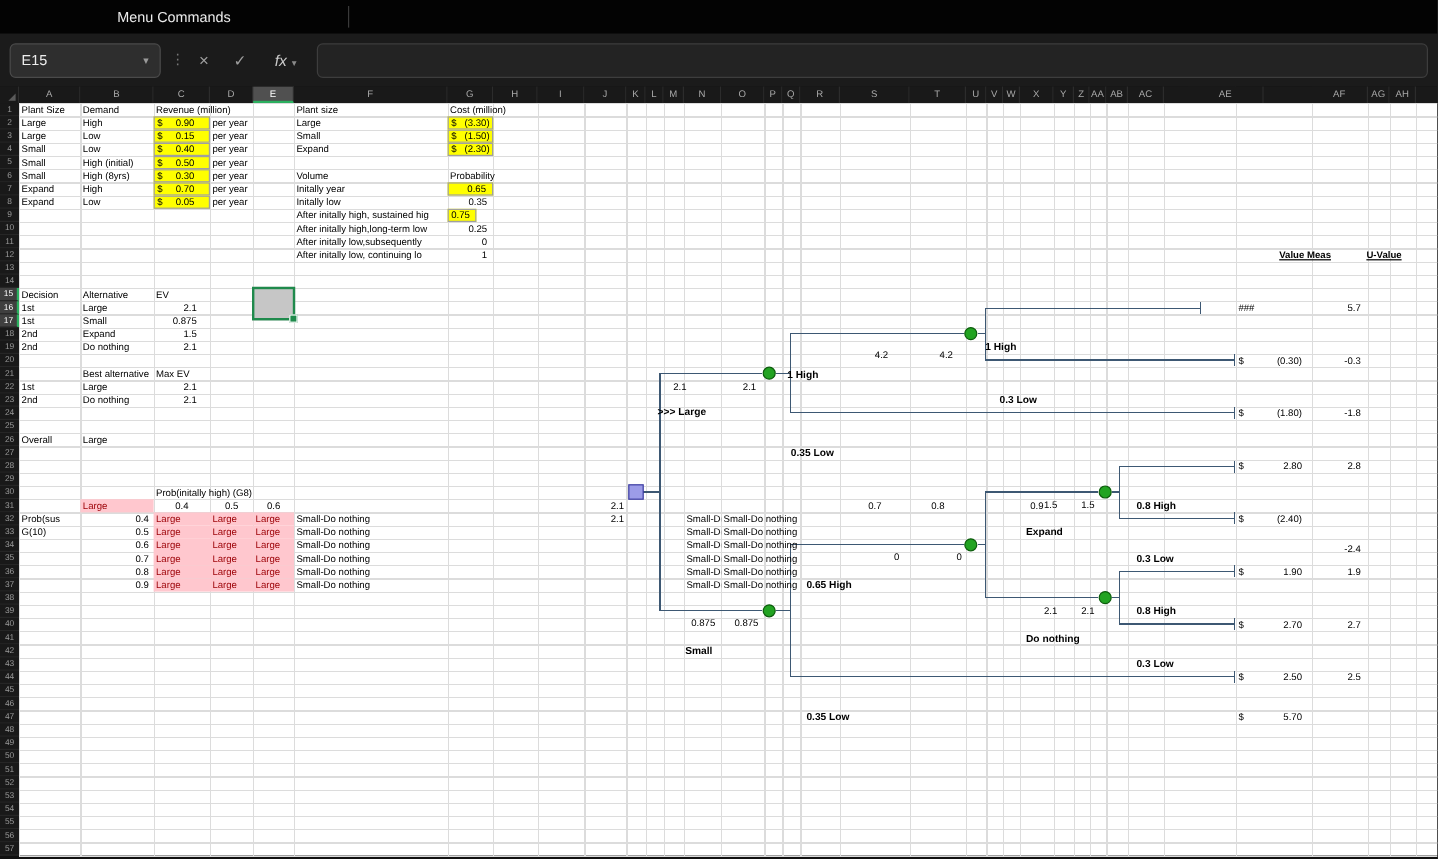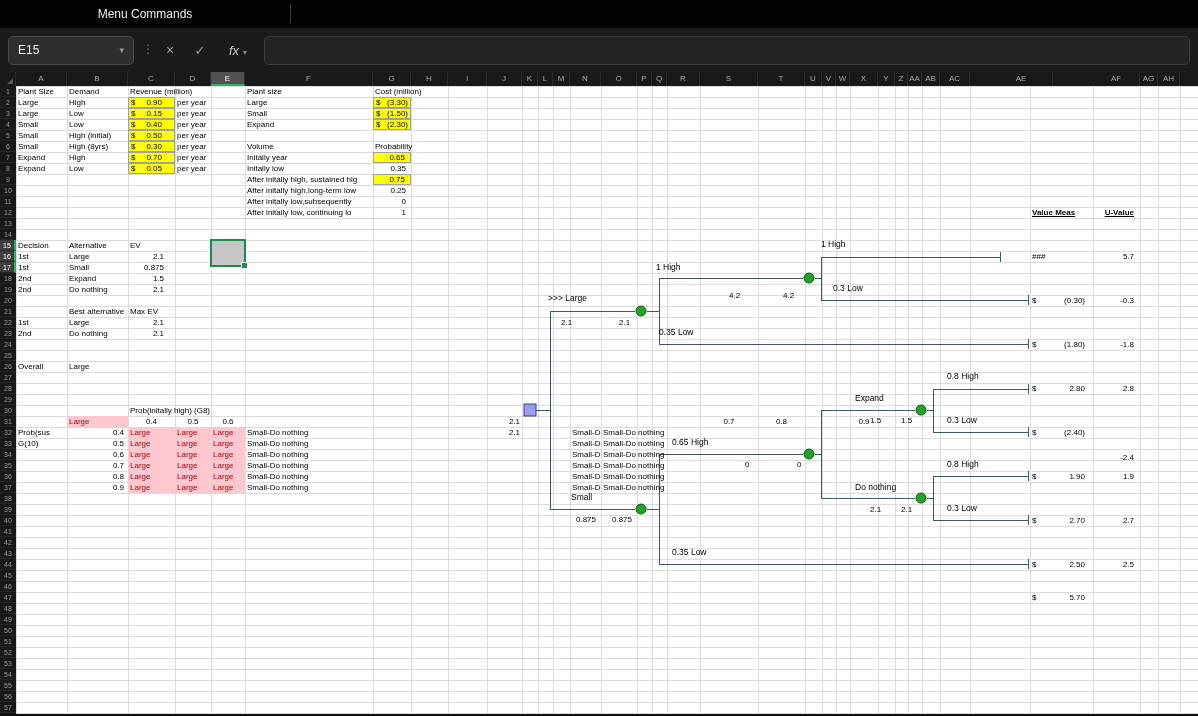--- a/index.html
+++ b/index.html
@@ -37,28 +37,28 @@
   .rowhead.sel{background:#3f3f3f;color:#fff;border-right:2px solid #2bb05f;}
   .sheetbg{position:absolute;background:#fff;}
   .gridsvg{position:absolute;left:0;top:0;pointer-events:none;}
 
   
   .cell{position:absolute;height:11px;line-height:11px;font-size:8px;color:#000;padding:0 2px;box-sizing:border-box;white-space:nowrap;z-index:3;cursor:cell;}
   .cell.bg-y{background:#ffff00;border:1px solid #a0a0a0;line-height:9px;}
   .cell.bg-p{background:#ffc7ce;color:#9c0006;}
   .cell.al-r{text-align:right;}
   .cell.al-c{text-align:center;}
-  .cell.b{font-weight:bold;}
+  .cell.b{font-weight:bold;margin-left:34px;}
   .cell.u{text-decoration:underline;}
   .cell.clip{overflow:hidden;}
   .cell.acct{display:flex;justify-content:space-between;}
 
   
   .tlabel{position:absolute;height:11px;line-height:11px;font-size:8px;color:#000;white-space:nowrap;z-index:3;}
-  .tlabel.b{font-weight:normal;font-size:8.5px;}
+  .tlabel.b{font-weight:bold;font-size:8.5px;margin-top:45px;}
 
   
   .sel-rect{position:absolute;background:#c6c6c6;border:2px solid #1f8a4c;box-sizing:border-box;z-index:6;}
   .sel-handle{position:absolute;right:-4px;bottom:-4px;width:5px;height:5px;background:#1f8a4c;border:1px solid #fff;}
 </style>
 </head>
 <body>
 
 <div id="app">
 
@@ -278,21 +278,21 @@
       <div class="cell" style="left: 16px; top: 163px; width: 51px;">Expand</div>
       <div class="cell" style="left: 67px; top: 163px; width: 61px;">Low</div>
       <div class="cell bg-y acct" style="left: 128px; top: 163px; width: 47px; padding-right: 12px;">
         <span>$</span>
         <span>0.05</span>
       </div>
       <div class="cell" style="left: 175px; top: 163px; width: 36px;">per year</div>
       <div class="cell" style="left: 245px; top: 163px; width: 128px;">Initally low</div>
       <div class="cell al-r" style="left: 373px; top: 163px; width: 38px; padding-right: 5px;">0.35</div>
       <div class="cell clip" style="left: 245px; top: 174px; width: 148px;">After initally high, sustained hig</div>
-      <div class="cell bg-y al-r" style="left: 373px; top: 174px; width: 38px; padding-right: 5px;">0.75</div>
+      <div class="cell bg-y al-r" style="left: 373px; top: 174px; width: 24px; padding-right: 5px;">0.75</div>
       <div class="cell clip" style="left: 245px; top: 185px; width: 128px;">After initally high,long-term low</div>
       <div class="cell al-r" style="left: 373px; top: 185px; width: 38px; padding-right: 5px;">0.25</div>
       <div class="cell clip" style="left: 245px; top: 196px; width: 128px;">After initally low,subsequently</div>
       <div class="cell al-r" style="left: 373px; top: 196px; width: 38px; padding-right: 5px;">0</div>
       <div class="cell clip" style="left: 245px; top: 207px; width: 128px;">After initally low, continuing lo</div>
       <div class="cell al-r" style="left: 373px; top: 207px; width: 38px; padding-right: 5px;">1</div>
       <div class="cell b u" style="left: 1030px; top: 207px; width: 63px;">Value Meas</div>
       <div class="cell al-r b u" style="left: 1093px; top: 207px; width: 47px; padding-right: 6px;">U-Value</div>
       <div class="cell" style="left: 16px; top: 240px; width: 51px;">Decision</div>
       <div class="cell" style="left: 67px; top: 240px; width: 61px;">Alternative</div>

